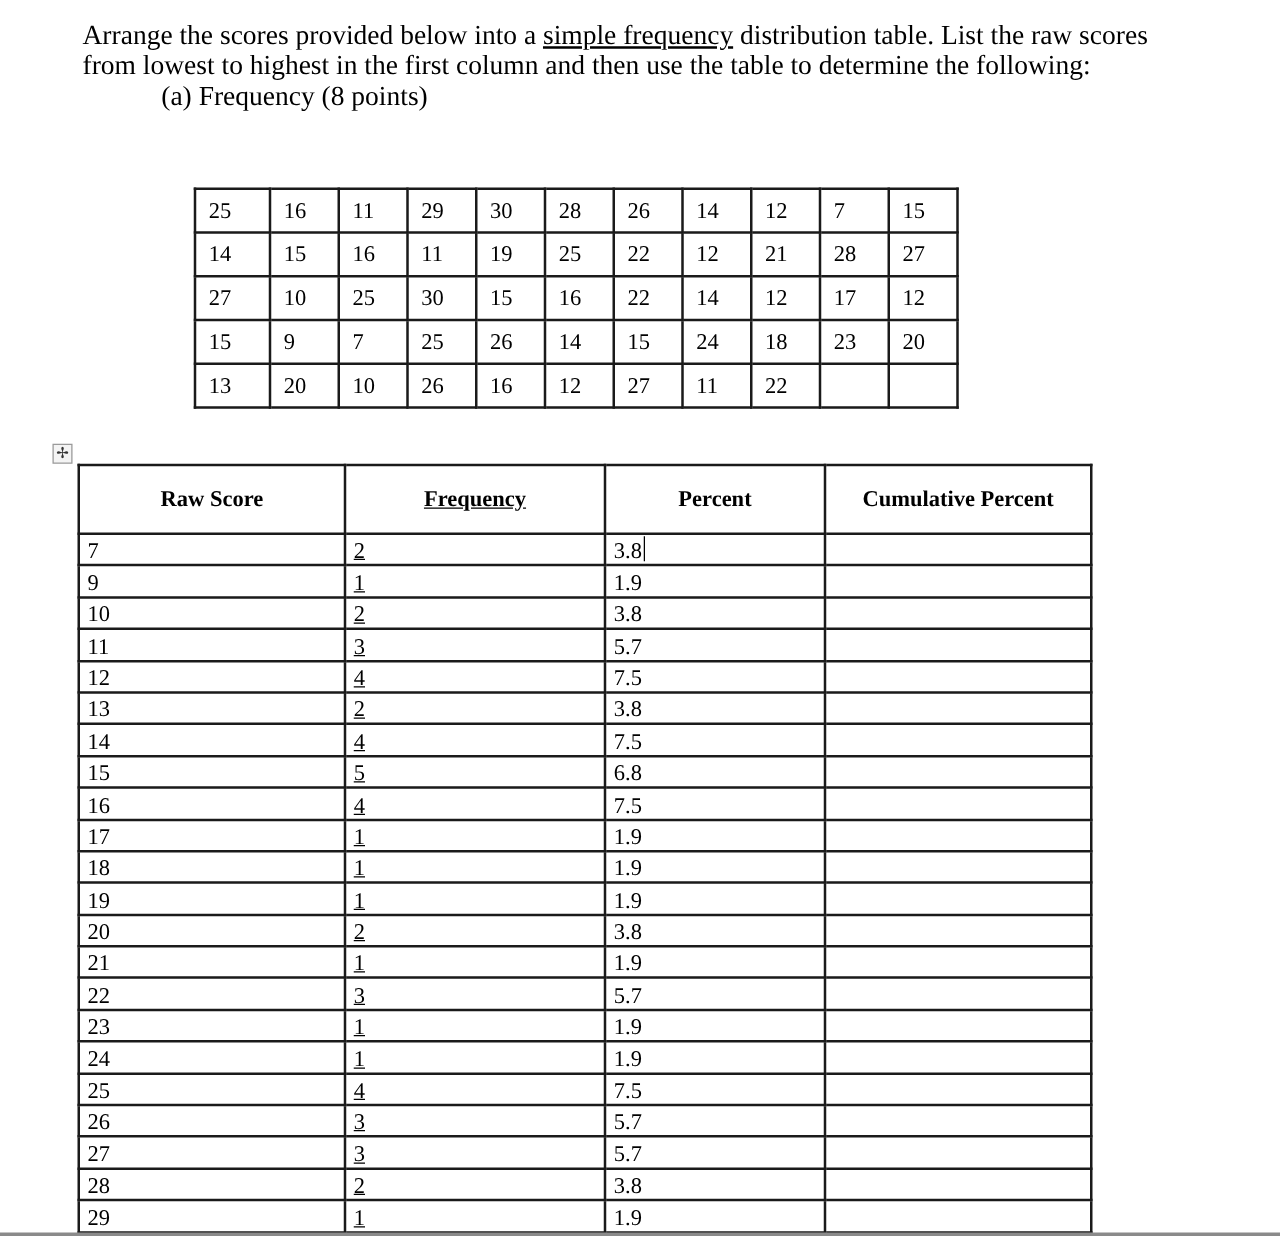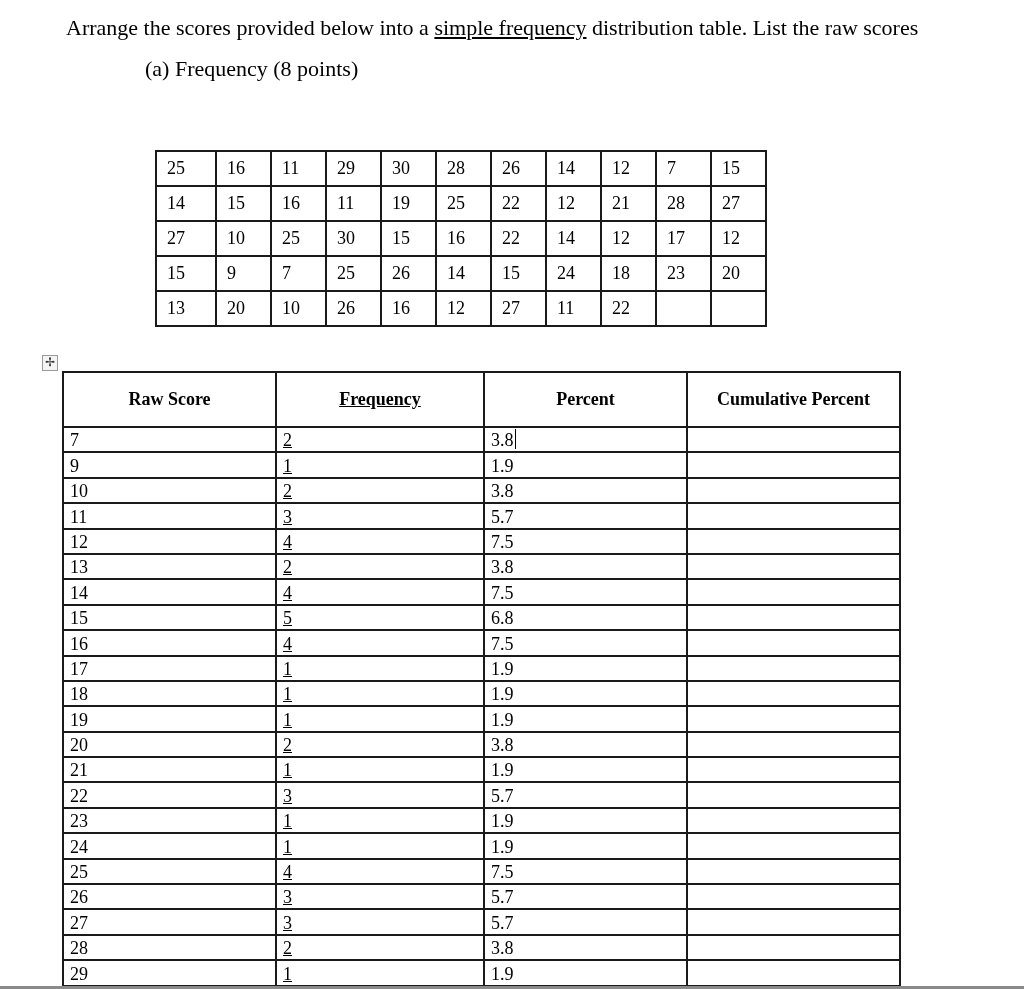--- a/index.html
+++ b/index.html
@@ -3,48 +3,49 @@
 <meta charset="utf-8">
 <style>
   html, body { margin:0; padding:0; background:#ffffff; }
   body { width:1024px; height:989px; position:relative; overflow:hidden;
          font-family:"Liberation Serif", serif; color:#000; }
   .instructions { position:absolute; left:66px; top:16px; width:860px;
                   font-size:22px; line-height:24px; }
   .instructions p { margin:0; }
   .instructions u { text-decoration:underline; }
   .sublist { margin:0; padding:0 0 0 63px; list-style:none; }
-  .sublist li { margin:16px; line-height:25px; }
+  .sublist li { margin:0; line-height:25px; }
 
   table.scores { position:absolute; left:155px; top:150px; border-collapse:collapse; }
   table.scores td { border:2px solid #1a1a1a; width:55px; height:35px; padding:0 0 0 10px;
                     font-size:18px; vertical-align:top; padding-top:6px; box-sizing:border-box; }
   table.scores td:first-child { width:60px; }
 
   .move-handle { position:absolute; left:42px; top:355px; width:14px; height:14px;
                  border:1px solid #9a9a9a; background:#f4f4f4; font-size:12px;
                  line-height:13px; text-align:center; color:#333;
                  font-family:"DejaVu Sans", sans-serif; }
 
   table.freq { position:absolute; left:62px; top:371px; border-collapse:collapse; }
   table.freq th, table.freq td { border:2px solid #1a1a1a; box-sizing:border-box; }
   table.freq th { height:27px; font-size:18px; font-weight:bold; text-align:center;
                   vertical-align:bottom; padding:16px; }
   table.freq td { height:25.4px; font-size:18px; padding:0 0 0 6px; line-height:22px;
                   vertical-align:bottom; }
-  .c1 { width:213px; } .c2 { width:208px;text-decoration:underline; } .c3 { width:203px; } .c4 { width:213px;margin-top:44px; }
+  .c1 { width:213px; } .c2 { width:208px;text-decoration:underline; } .c3 { width:176px; } .c4 { width:213px;margin-top:44px; }
   .cursor { display:inline-block; width:1px; height:20px; background:#000;
             vertical-align:-3px; margin-left:1px; }
   .bottom-rule { position:absolute; left:0; top:986px; width:1024px; height:3px; background:#8a8a8a; }
 </style>
 </head>
 <body>
 
 <div class="instructions">
   <p><span>Arrange the scores provided below into a </span><u>simple frequency</u><span> distribution table. List the raw scores</span></p>
+  <p>from lowest to highest in the first column and then use the table to determine the following:</p>
   <ul class="sublist">
     <li>(a) Frequency (8 points)</li>
   </ul>
 </div>
 
 <table class="scores">
   <tbody id="scores-body">
       <tr>
         <td>25</td>
         <td>16</td>

